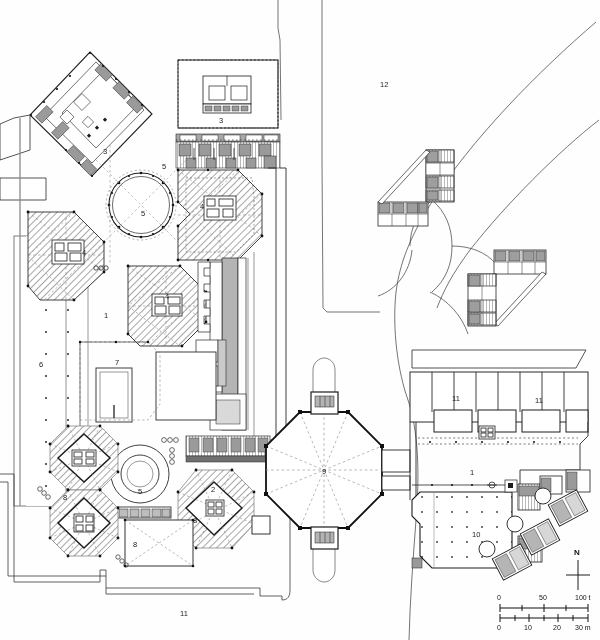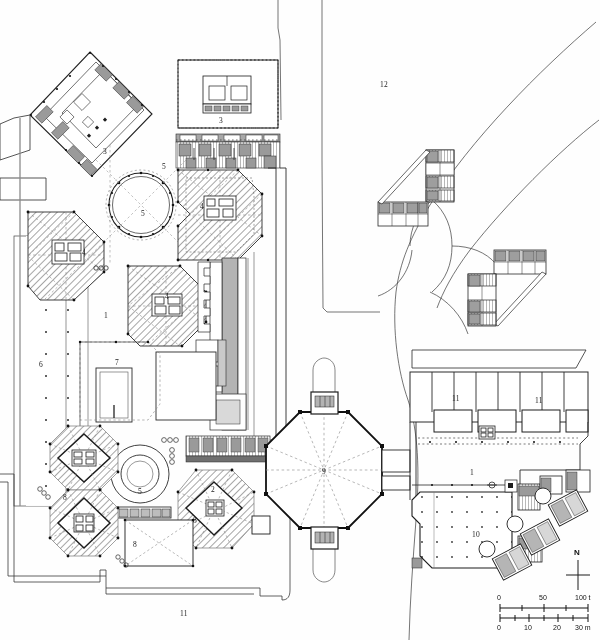--- a/index.html
+++ b/index.html
@@ -1,19 +1,19 @@
 <!DOCTYPE html>
 <html><head>
 <meta charset="utf-8">
 <style>
   html,body{margin:0;padding:0;background:#fff;}
   body{width:600px;height:640px;overflow:hidden;font-family:"Liberation Sans",sans-serif;}
   #plan{position:relative;width:600px;height:640px;background:#fefefe;}
   #plan svg{position:absolute;left:0;top:0;}
-  .lbl{position:absolute;font-size:7.5px;color:#1a1a1a;font-family:Liberation Serif, serif;letter-spacing:.2px;user-select:none;}
+  .lbl{position:absolute;font-size:7.5px;color:#1a1a1a;font-family:Liberation Sans, sans-serif;letter-spacing:.2px;user-select:none;}
   .scalelbl{position:absolute;font-size:7px;color:#111;font-family:"Liberation Sans",sans-serif;}
   .northlbl{position:absolute;font-size:8px;font-weight:bold;color:#111;font-family:"Liberation Sans",sans-serif;}
 </style>
 </head>
 <body>
 
 <div id="plan">
 
 <svg width="600" height="640" viewBox="0 0 600 640">
   <defs>

